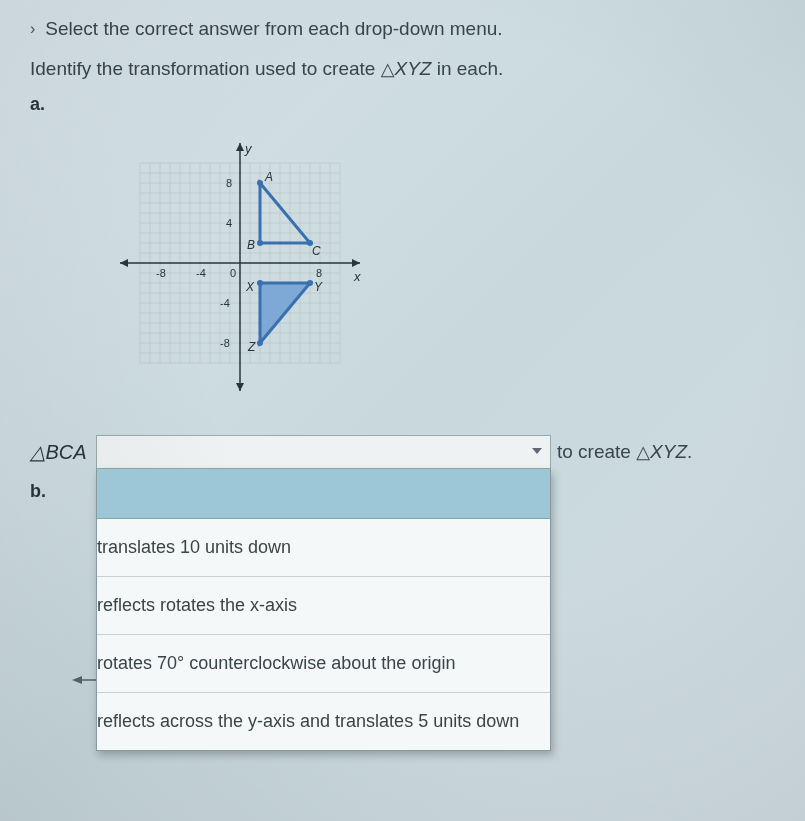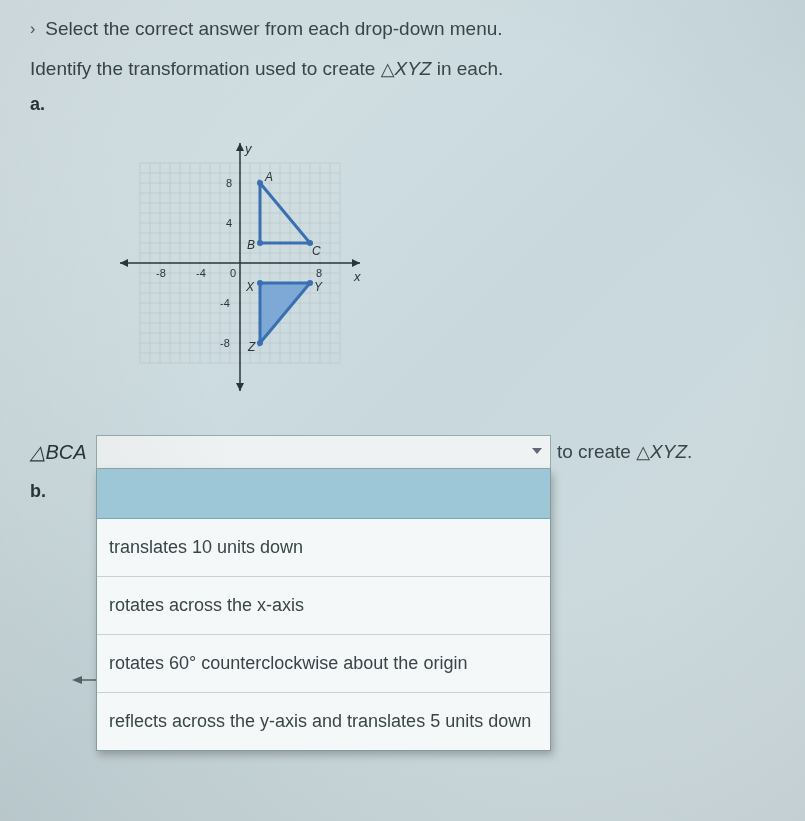--- a/index.html
+++ b/index.html
@@ -77,21 +77,21 @@
       border-top: none;
       box-shadow: 2px 4px 8px rgba(0,0,0,0.25);
       z-index: 5;
     }
     .dropdown-list .opt-blank {
       height: 50px;
       background: #9dc6d6;
       border-bottom: 1px solid #7aa;
     }
     .dropdown-list .opt {
-      padding: 18px 12px;
+      padding: 18px 0;
       font-size: 18px;
       color: #3a4548;
       border-bottom: 1px solid #c8d0d2;
       cursor: pointer;
     }
     .dropdown-list .opt:last-child { border-bottom: none; }
 
     .part-b-label { font-weight: bold; font-size: 18px; color: #2a3538; margin-top: 10px; margin-bottom: 20px; }
 
     .axis-hint {
@@ -215,22 +215,22 @@
     <div class="dropdown-selected">
       <span class="dropdown-arrow">
         <svg width="14" height="14" viewBox="0 0 14 14">
             <polygon points="2,4 12,4 7,10" fill="#667"></polygon>
           </svg>
       </span>
     </div>
     <div class="dropdown-list">
       <div class="opt-blank"></div>
       <div class="opt">translates 10 units down</div>
-      <div class="opt">rotates across the x-axis</div>
-      <div class="opt">rotates 60° counterclockwise about the origin</div>
+      <div class="opt">reflects rotates the x-axis</div>
+      <div class="opt">rotates 70° counterclockwise about the origin</div>
       <div class="opt">reflects across the y-axis and translates 5 units down</div>
     </div>
   </div>
   <span class="after-text">to create <span class="triangle-sym">△</span><i>XYZ</i>.</span>
 </div>
 
 <div class="part-b-label">b.</div>
 
 <div class="axis-hint">
   <svg class="axis-arrow-svg" width="60" height="40" viewBox="0 0 60 40">

